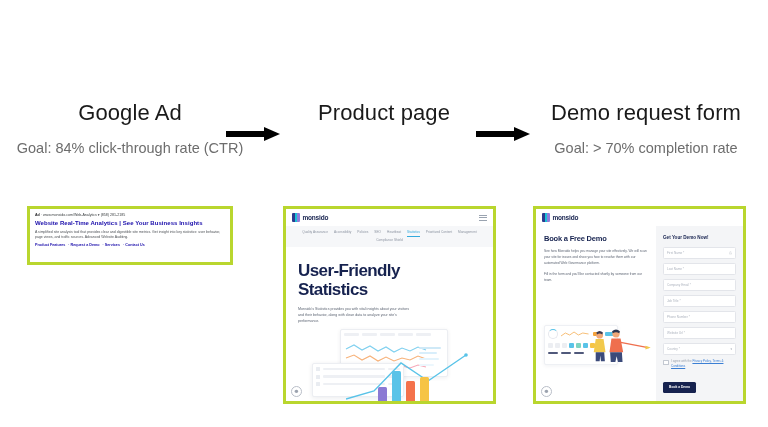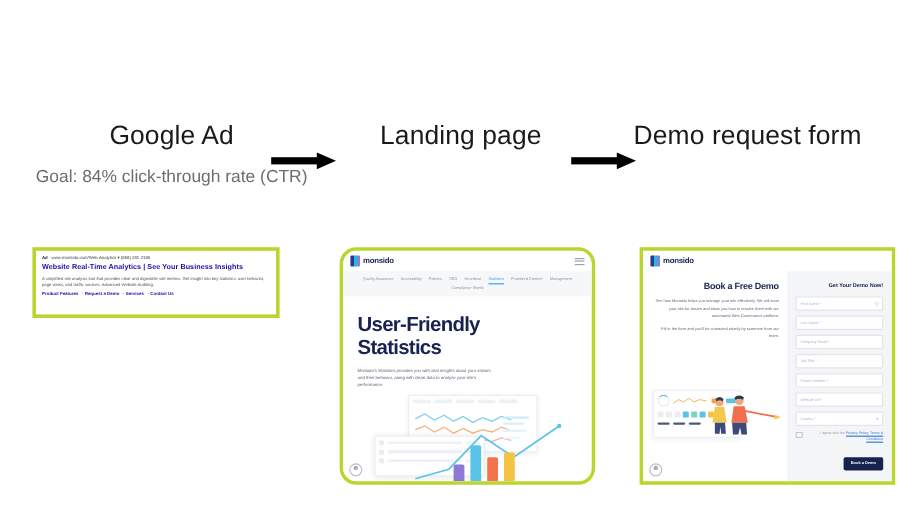--- a/index.html
+++ b/index.html
@@ -5,23 +5,23 @@
   html,body{margin:0;padding:0;}
   body{
     width:768px;height:427px;background:#ffffff;overflow:hidden;
     font-family:"Liberation Sans","DejaVu Sans",sans-serif;
     -webkit-font-smoothing:antialiased;
   }
   .funnel{position:relative;width:768px;height:427px;}
 
   
   .stage{position:absolute;top:100px;width:240px;text-align:center;}
-  .stage-1{left:23px;}
+  .stage-1{left:10px;}
   .stage-2{left:264px;}
-  .stage-3{left:503px;}
+  .stage-3{left:526px;}
 
   .stage-title{
     font-size:22px;color:#1a1a1a;font-weight:400;
     letter-spacing:.1px;line-height:1.2;white-space:nowrap;
   }
   .stage-goal{
     margin-top:12px;font-size:14.5px;color:#6d6d6d;
     line-height:1.45;font-weight:400;
   }
 
@@ -32,21 +32,21 @@
   .arrow .shaft{position:absolute;left:0;top:4px;width:40px;height:6px;background:#000;}
   .arrow .head{
     position:absolute;left:38px;top:0;width:0;height:0;
     border-top:7px solid transparent;border-bottom:7px solid transparent;
     border-left:16px solid #000;
   }
 
   
   .thumb{position:absolute;border:3px solid #b9d62e;background:#fff;overflow:hidden;}
   .thumb-ad{left:27px;top:206px;width:200px;height:53px;}
-  .thumb-lp{left:283px;top:206px;width:207px;height:192px;border-radius:14px;}
+  .thumb-lp{left:283px;top:206px;width:207px;height:192px;}
   .thumb-form{left:533px;top:206px;width:207px;height:192px;}
 
   
   .ad{padding:4px 5px;font-family:"Liberation Sans",sans-serif;}
   .ad-meta{font-size:3.6px;color:#3c4043;line-height:1.5;white-space:nowrap;}
   .ad-meta .ad-badge{font-weight:700;color:#202124;}
   .ad-title{
     font-size:6px;color:#1a0dab;font-weight:600;
     line-height:1.5;margin-top:1px;white-space:nowrap;letter-spacing:.05px;
   }
@@ -122,21 +122,21 @@
 
   .bars{position:absolute;left:92px;bottom:0;display:flex;align-items:flex-end;gap:5px;}
   .bars i{display:block;width:9px;border-radius:1.5px 1.5px 0 0;}
   .trendline{position:absolute;left:60px;bottom:0;width:140px;height:60px;}
   .a11y{
     position:absolute;left:5px;bottom:4px;width:9px;height:9px;border-radius:50%;
     border:.8px solid #b9bec8;color:#9aa1ad;font-size:6px;line-height:8px;text-align:center;
   }
 
   
-  .form-body{display:flex;height:calc(100% - 17px);text-align:right;}
+  .form-body{display:flex;height:calc(100% - 17px);}
   .form-left{width:58%;padding:8px 7px 0 8px;box-sizing:border-box;position:relative;}
   .form-left h2{margin:0;font-size:7.5px;color:#16224f;font-weight:700;letter-spacing:-.2px;}
   .form-left p{margin:6px 0 0;font-size:3.3px;line-height:1.75;color:#5d6573;}
   .people{position:absolute;left:6px;right:4px;bottom:30px;height:52px;}
   .widget{
     position:absolute;left:2px;top:6px;width:74px;height:40px;background:#fff;
     border:.6px solid #eef0f4;border-radius:2px;box-shadow:0 1px 4px rgba(20,30,60,.06);
     padding:3px;box-sizing:border-box;
   }
   .widget .wtop{display:flex;align-items:center;gap:3px;margin-bottom:4px;}
@@ -178,30 +178,31 @@
     <div class="stage-title">Google Ad</div>
     <div class="stage-goal">Goal: 84% click-through rate (CTR)</div>
   </div>
 
   <div class="arrow arrow-1">
     <span class="shaft"></span>
     <span class="head"></span>
   </div>
 
   <div class="stage stage-2">
-    <div class="stage-title">Landing page</div>
+    <div class="stage-title">Product page</div>
   </div>
 
   <div class="arrow arrow-2">
     <span class="shaft"></span>
     <span class="head"></span>
   </div>
 
   <div class="stage stage-3">
     <div class="stage-title">Demo request form</div>
+    <div class="stage-goal">Goal: &gt; 70% completion rate</div>
   </div>
 
   <div class="thumb thumb-ad">
     <div class="ad">
       <div class="ad-meta">
         <span class="ad-badge">Ad</span>
         <span> · </span>
         <span>www.monsido.com/Web-Analytics</span>
         <span> ▾ </span>
         <span>(858) 281-2185</span>

